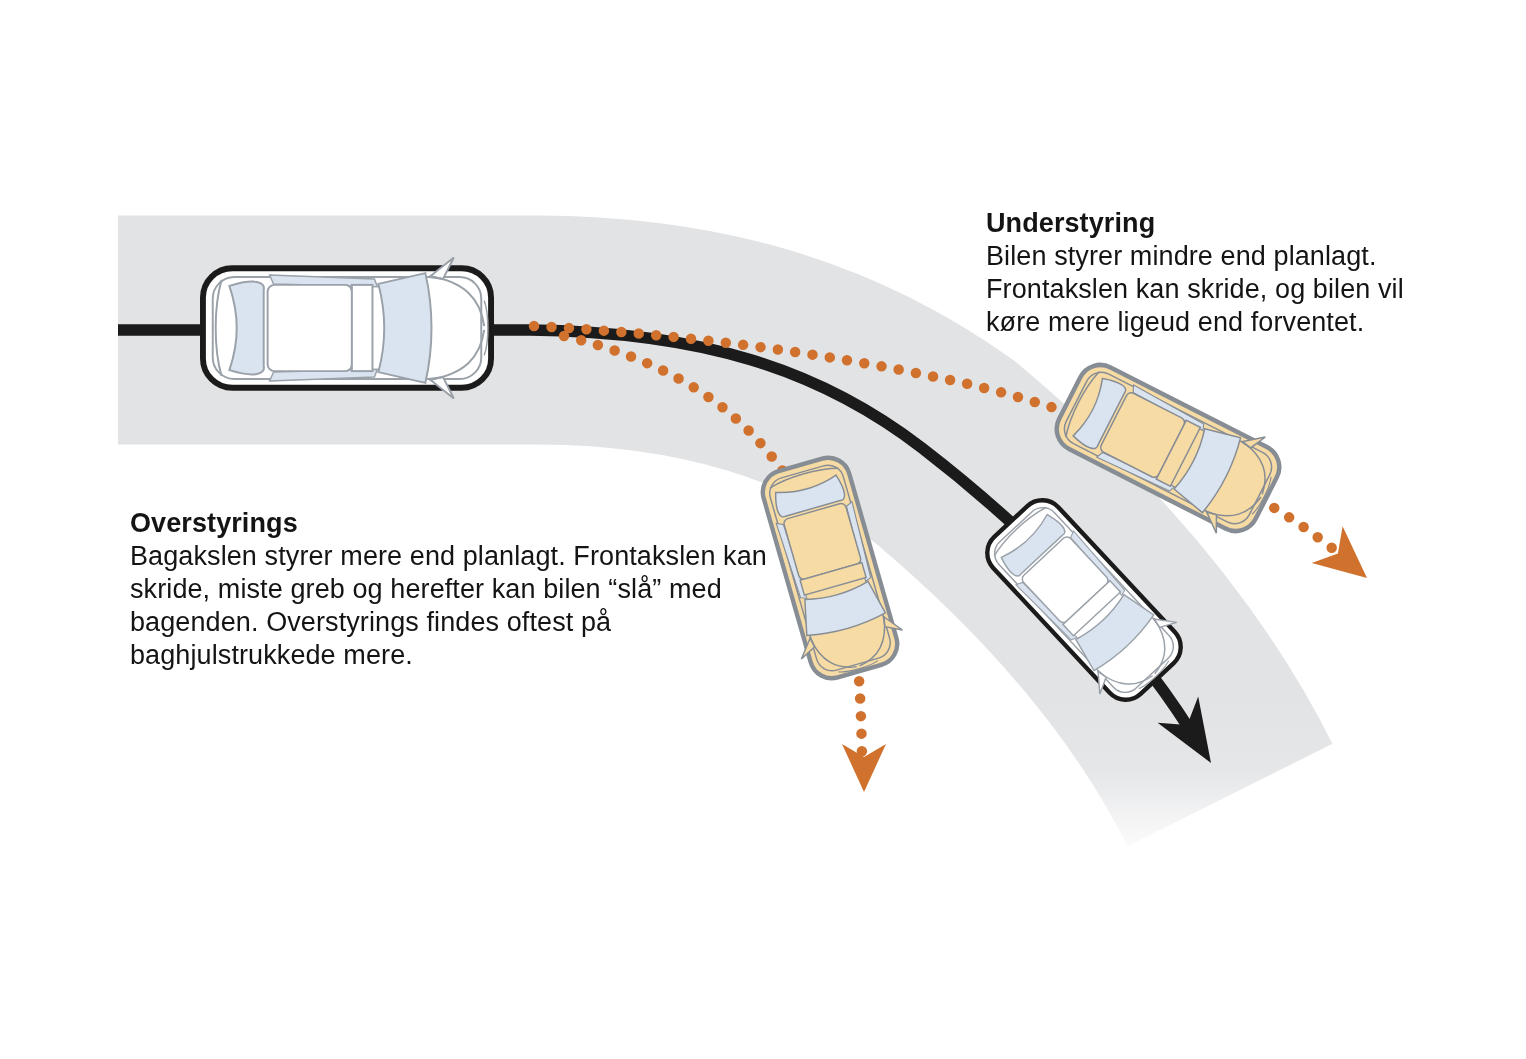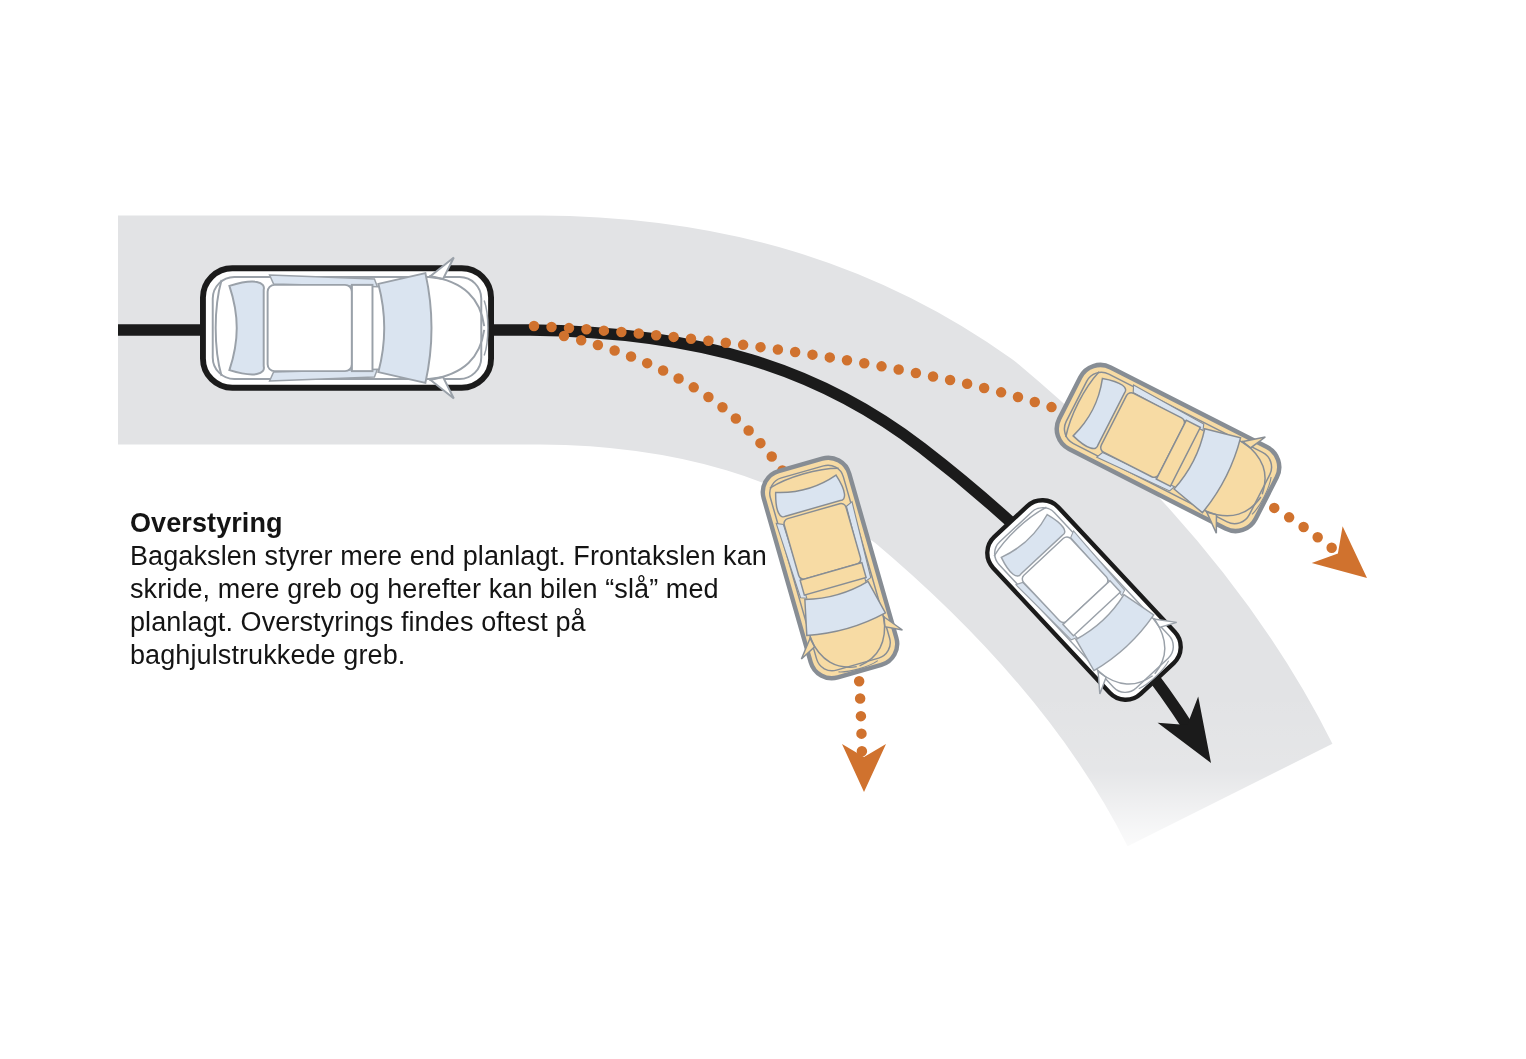--- a/index.html
+++ b/index.html
@@ -69,23 +69,29 @@
       <path d="M564,336 C650,356 712,392 752,434 C796,480 836,550 852,622 C859,655 861,706 862,756" style="fill:none;stroke:var(--orange);stroke-width:10.5;stroke-linecap:round;stroke-dasharray:0 17.5"></path>
       <polygon points="864,792 842,744 864,757 886,744" style="fill:var(--orange)"></polygon>
     </g>
 
     <use href="#car-symbol" transform="translate(347,328) scale(0.98) translate(-150,-64)" style="--cb:var(--white-body);--co:var(--outline-dark);--cd:var(--detail);--cw:var(--window)"></use>
     <use href="#car-symbol" transform="translate(830,568) rotate(74) scale(0.73) translate(-150,-64)" style="--cb:var(--tan);--co:var(--outline-gray);--cd:var(--outline-gray);--cw:var(--window)"></use>
     <use href="#car-symbol" transform="translate(1084,600) rotate(47) scale(0.73) translate(-150,-64)" style="--cb:var(--white-body);--co:var(--outline-dark);--cd:var(--detail);--cw:var(--window)"></use>
     <use href="#car-symbol" transform="translate(1168,448) rotate(27) scale(0.75) translate(-150,-64)" style="--cb:var(--tan);--co:var(--outline-gray);--cd:var(--outline-gray);--cw:var(--window)"></use>
   </svg>
 
+  <div class="tblock" style="left:986px;top:207px">
+    <div class="ttl">Understyring</div>
+    <div>Bilen styrer mindre end planlagt.</div>
+    <div>Frontakslen kan skride, og bilen vil</div>
+    <div>køre mere ligeud end forventet.</div>
+  </div>
 
   <div class="tblock" style="left:130px;top:507px">
-    <div class="ttl">Overstyring</div>
+    <div class="ttl">Overstyrings</div>
     <div>Bagakslen styrer mere end planlagt. Frontakslen kan</div>
-    <div>skride, mere greb og herefter kan bilen “slå” med</div>
-    <div>planlagt. Overstyrings findes oftest på</div>
-    <div>baghjulstrukkede greb.</div>
+    <div>skride, miste greb og herefter kan bilen “slå” med</div>
+    <div>bagenden. Overstyrings findes oftest på</div>
+    <div>baghjulstrukkede mere.</div>
   </div>
 
 
 </div>
 
 </body></html>

